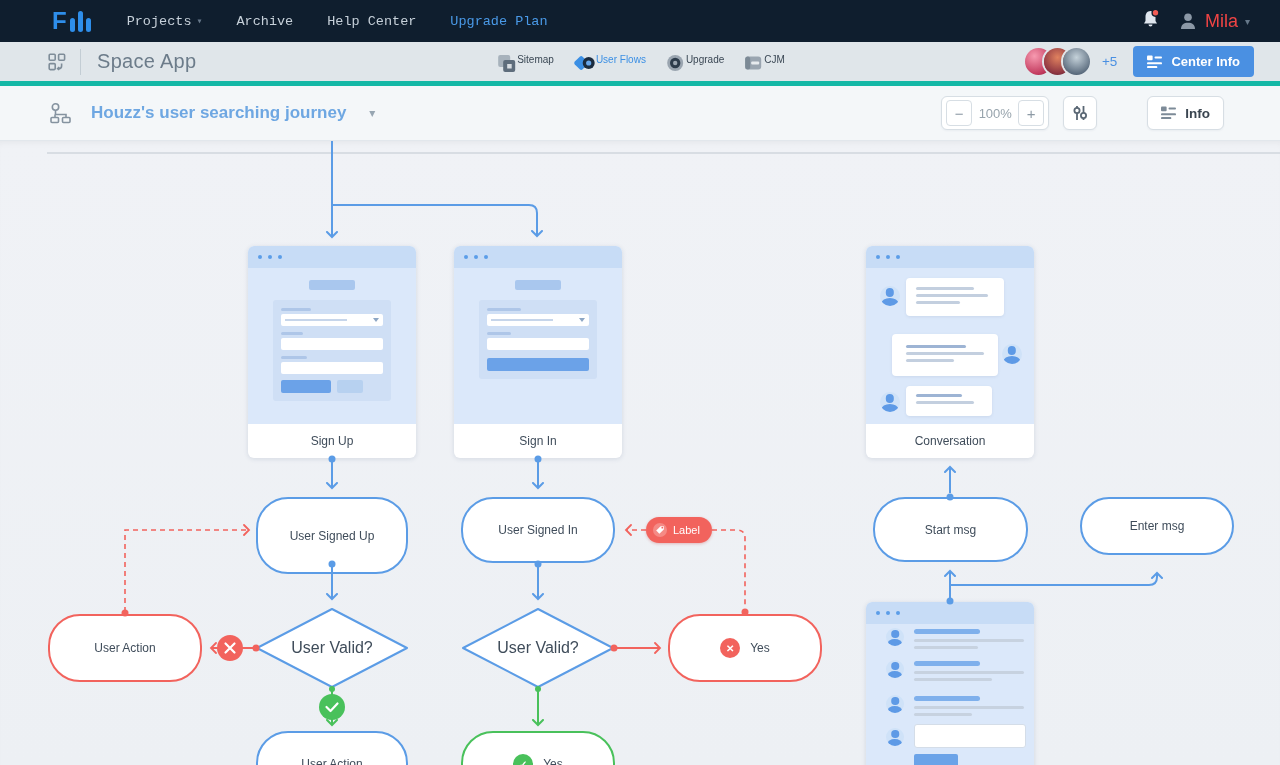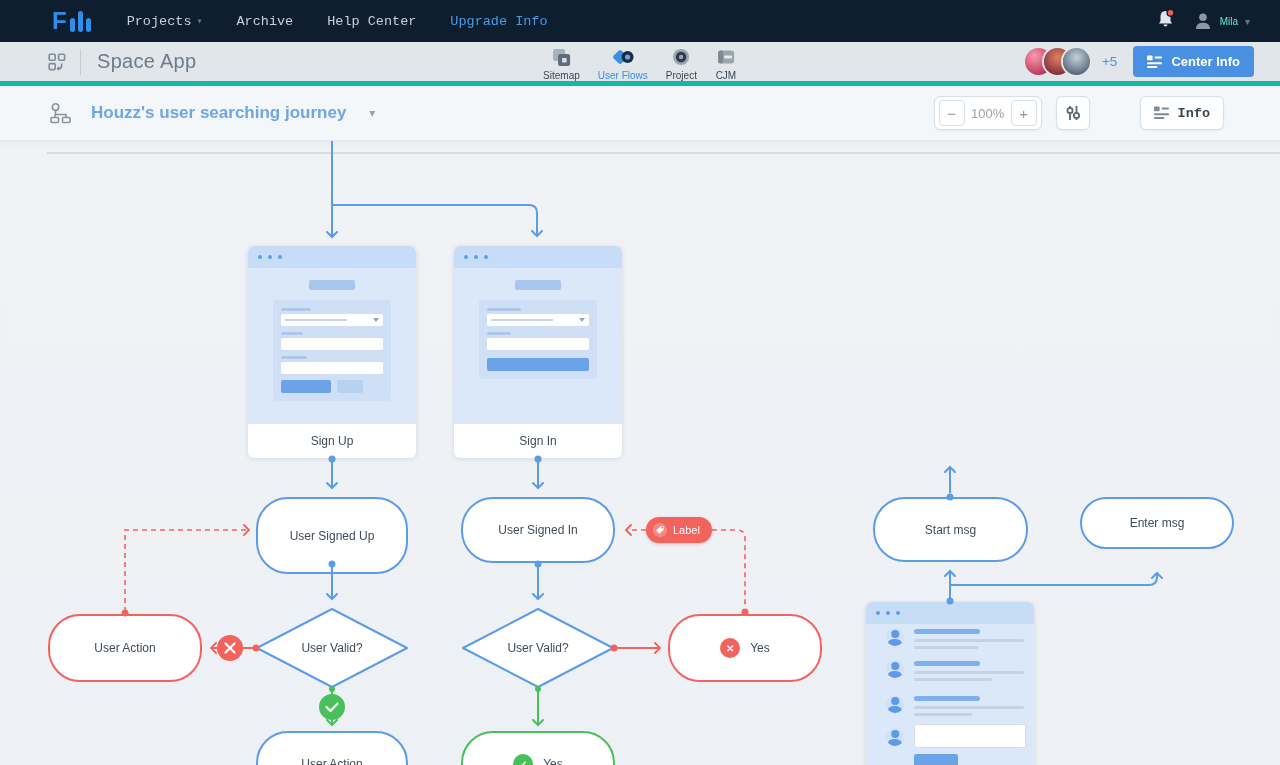--- a/index.html
+++ b/index.html
@@ -12,30 +12,30 @@
   .logo .f { color:#2e8eea; font-size:24px; font-weight:900; line-height:22px; }
   .logo i { display:inline-block; width:5px; border-radius:2.5px; background:#2e8eea; }
   .logo i.b1 { height:14px; } .logo i.b2 { height:21px; } .logo i.b3 { height:14px; }
   .nav-items { display:flex; align-items:center; gap:34px; }
   .nav-item { color:#c7d1da; font-size:13.5px; cursor:pointer; display:flex; align-items:center; gap:5px;font-family:Liberation Mono, monospace; }
   .nav-item .chev { color:#66788a; font-size:10px; }
   .nav-item.upgrade { color:#4a9ae8; }
   .nav-right { margin-left:auto; display:flex; align-items:center; gap:18px; }
   .bell { position:relative; cursor:pointer; }
   .user-chip { display:flex; align-items:center; gap:7px; cursor:pointer; }
-  .user-chip .name { color:#5eead4; font-size:10px; }
+  .user-chip .name { color:#ef4444; font-size:18px; }
   .user-chip .chev { color:#66788a; font-size:10px; }
 
   
   .appbar { position:relative; height:44px; background:#e0e6ea; border-bottom:5px solid #14b8a6; display:flex; align-items:center; padding:0 26px 0 48px; }
   .appbar .grid-ic { cursor:pointer; display:flex; }
   .appbar .divider { width:1px; height:26px; background:#c3cdd4; margin:0 16px 0 14px; }
   .appbar .title { font-size:20px; color:#6c7c8a; letter-spacing:.3px; }
   .tabs { position:absolute; left:50%; top:0; height:100%; transform:translateX(-50%); display:flex; align-items:center; gap:18px; }
-  .tab { display:flex; flex-direction:column; align-items:center; cursor:pointer; padding-top:3px; }
+  .tab { display:flex; flex-direction:row; align-items:flex-start; cursor:pointer; padding-top:3px; }
   .tab .lbl { font-size:10px; color:#3a4754; margin-top:2px; }
   .tab.active .lbl { color:#3b8fe4; }
   .appbar-right { margin-left:auto; display:flex; align-items:center; }
   .avatars { display:flex; }
   .avatar { width:27px; height:27px; border-radius:50%; box-shadow:0 0 0 2px #e0e6ea; }
   .avatar + .avatar { margin-left:-8px; }
   .av1 { background:radial-gradient(circle at 35% 30%, #f79ab0, #c23a5e 70%, #7e1f3c); }
   .av2 { background:radial-gradient(circle at 50% 35%, #e0825f, #8e3642 70%, #4e1f2c); }
   .av3 { background:radial-gradient(circle at 50% 35%, #c5d2da, #5a6b7d 75%, #31404f); }
   .more { color:#4a90e2; font-size:13.5px; margin:0 16px 0 12px; cursor:pointer; }
@@ -46,21 +46,21 @@
   .flow-ic { display:flex; margin-right:18px; cursor:pointer; }
   .flow-title { display:flex; align-items:center; gap:23px; cursor:pointer; }
   .flow-title .txt { color:#6ea7e2; font-size:17px; font-weight:700; }
   .flow-title .chev { color:#97a6b2; font-size:12px; }
   .toolbar-right { margin-left:auto; display:flex; align-items:center; }
   .zoom-group { display:flex; align-items:center; background:#fff; border:1px solid #d7dee4; border-radius:6px; height:34px; padding:0 4px; box-shadow:0 1px 2px rgba(40,60,90,.05); }
   .zoom-btn { width:26px; height:26px; border:1px solid #d7dee4; border-radius:4px; display:flex; align-items:center; justify-content:center; color:#8d9aa5; font-size:15px; cursor:pointer; background:#fff; }
   .zoom-val { width:46px; text-align:center; color:#98a4ad; font-size:13px; }
   .tool-btn { height:34px; background:#fff; border:1px solid #d7dee4; border-radius:6px; display:flex; align-items:center; justify-content:center; cursor:pointer; box-shadow:0 1px 2px rgba(40,60,90,.05); }
   .sliders-btn { width:34px; margin-left:14px; }
-  .info-btn { margin-left:50px; padding:0 13px; gap:9px;font-family:Liberation Mono, monospace; }
+  .info-btn { margin-left:50px; padding:0 13px; gap:9px; }
   .info-btn .lbl { font-size:13.5px; font-weight:700; color:#3a4550; }
 
   
   .canvas { position:relative; width:1280px; height:624px; background:linear-gradient(180deg,#f0f2f6,#edf0f4); overflow:hidden; box-shadow:inset 0 6px 8px -6px rgba(0,0,0,.07); }
   .gray-rule { position:absolute; left:47px; right:0; top:11px; height:2px; background:#d8dde3; }
 
   .flowcard { position:absolute; width:168px; background:#fff; border-radius:6px; box-shadow:0 1px 5px rgba(50,70,110,.14); }
   .flowcard .bar { height:22px; background:#c7dcf6; border-radius:6px 6px 0 0; display:flex; align-items:center; padding-left:10px; gap:6px; }
   .flowcard .bar i { width:4px; height:4px; border-radius:50%; background:#5b9de8; }
   .flowcard .screen { position:relative; height:156px; background:#dbe8fa; overflow:hidden; }
@@ -90,21 +90,21 @@
 
   .node { position:absolute; background:#fff; border:2px solid #5b9ce6; border-radius:32px; display:flex; align-items:center; justify-content:center; font-size:12px; color:#3f4c5a; cursor:pointer; }
   .node.red { border-color:#f2635d; }
   .node.green { border-color:#49c15b; }
   .node-badge { width:20px; height:20px; border-radius:50%; margin-right:10px; display:flex; align-items:center; justify-content:center; color:#fff; font-size:10px; font-weight:700; }
   .node-badge.red { background:#f2635d; }
   .node-badge.green { background:#49c15b; }
 
   .diamond { position:absolute; width:156px; height:84px; cursor:pointer; }
   .diamond svg { position:absolute; inset:0; }
-  .diamond .txt { position:absolute; inset:0; display:flex; align-items:center; justify-content:center; font-size:12px; color:#3f4c5a; }
+  .diamond .txt { position:absolute; inset:0; display:flex; align-items:center; justify-content:center; font-size:16px; color:#3f4c5a; }
 
   .label-pill { position:absolute; left:646px; top:376px; height:26px; padding:0 12px 0 7px; background:#f2635d; border-radius:13px; display:flex; align-items:center; gap:6px; z-index:4; cursor:pointer; box-shadow:0 1px 3px rgba(200,50,50,.3); }
   .label-pill .lbl { color:#fff; font-size:11px; }
 
   .connectors { position:absolute; inset:0; z-index:3; pointer-events:none; }
 </style>
 </head>
 <body>
 
 <div class="app">
@@ -121,21 +121,21 @@
           <span>Projects</span>
           <span class="chev">▾</span>
         </span>
       <span class="nav-item">
           <span>Archive</span>
         </span>
       <span class="nav-item">
           <span>Help Center</span>
         </span>
       <span class="nav-item upgrade">
-          <span>Upgrade Info</span>
+          <span>Upgrade Plan</span>
         </span>
     </div>
     <div class="nav-right">
       <span class="bell">
         <svg width="19" height="20" viewBox="0 0 19 20">
           <path d="M9.5 2 C6 2 4.5 4.8 4.5 8 V12 L3 14.5 H16 L14.5 12 V8 C14.5 4.8 13 2 9.5 2 Z" fill="#dfe6ee"></path>
           <path d="M7.5 15.5 a2 2 0 0 0 4 0 Z" fill="#dfe6ee"></path>
           <circle cx="14.5" cy="3.8" r="3.4" fill="#f25c55" stroke="#0f1e2e" stroke-width="1.4"></circle>
         </svg>
       </span>
@@ -180,21 +180,21 @@
           <circle cx="16.5" cy="11" r="2.6" fill="#67a6ea"></circle>
         </svg>
         <span class="lbl">User Flows</span>
       </div>
       <div class="tab">
         <svg width="22" height="22" viewBox="0 0 22 22">
           <circle cx="11" cy="11" r="8" fill="#9aa5b0"></circle>
           <circle cx="11" cy="11" r="5.2" fill="#2c3b4a"></circle>
           <circle cx="11" cy="11" r="2.2" fill="#9aa5b0"></circle>
         </svg>
-        <span class="lbl">Project</span>
+        <span class="lbl">Upgrade</span>
       </div>
       <div class="tab">
         <svg width="22" height="22" viewBox="0 0 22 22">
           <rect x="3" y="4.5" width="16" height="13" rx="3" fill="#9aa5b0"></rect>
           <rect x="3" y="4.5" width="5" height="13" rx="2.5" fill="#7c8a96"></rect>
           <rect x="9" y="9.5" width="8" height="3" rx="1" fill="#e7ebee"></rect>
         </svg>
         <span class="lbl">CJM</span>
       </div>
     </div>
@@ -302,20 +302,47 @@
               <span class="dd"></span>
             </div>
           <div class="mock-lbl" style="width:24px;"></div>
           <div class="mock-field"></div>
           <div class="mock-btn" style="width:100%; margin-top:8px;"></div>
         </div>
       </div>
       <div class="caption">Sign In</div>
     </div>
 
+    <div class="flowcard" style="left:866px; top:105px;">
+      <div class="bar">
+          <i></i>
+          <i></i>
+          <i></i>
+        </div>
+      <div class="screen">
+        <span class="pavatar" style="left:14px; top:18px; width:20px; height:20px;"></span>
+        <div class="bubble" style="left:40px; top:10px; width:98px; height:38px;">
+          <i style="left:10px; top:9px;  width:58px;"></i>
+          <i style="left:10px; top:16px; width:72px;"></i>
+          <i style="left:10px; top:23px; width:44px;"></i>
+        </div>
+        <div class="bubble" style="left:26px; top:66px; width:106px; height:42px;">
+          <i class="d" style="left:14px; top:11px; width:60px;"></i>
+          <i style="left:14px; top:18px; width:78px;"></i>
+          <i style="left:14px; top:25px; width:48px;"></i>
+        </div>
+        <span class="pavatar" style="left:136px; top:76px; width:20px; height:20px;"></span>
+        <span class="pavatar" style="left:14px; top:124px; width:20px; height:20px;"></span>
+        <div class="bubble" style="left:40px; top:118px; width:86px; height:30px;">
+          <i class="d" style="left:10px; top:8px;  width:46px;"></i>
+          <i style="left:10px; top:15px; width:58px;"></i>
+        </div>
+      </div>
+      <div class="caption">Conversation</div>
+    </div>
 
     <div class="flowcard" style="left:866px; top:461px; height:180px;">
       <div class="bar">
           <i></i>
           <i></i>
           <i></i>
         </div>
       <div class="screen" style="height:158px;">
         <span class="pavatar" style="left:20px; top:4px;  width:18px; height:18px;"></span>
         <span class="chatline t" style="left:48px; top:5px;  width:66px;"></span>
@@ -337,21 +364,21 @@
 
     <div class="node" style="left:256px; top:356px; width:152px; height:77px;">
         <span>User Signed Up</span>
       </div>
     <div class="node" style="left:873px; top:356px; width:155px; height:65px;">
         <span>Start msg</span>
       </div>
     <div class="node" style="left:461px; top:356px; width:154px; height:66px;">
         <span>User Signed In</span>
       </div>
-    <div class="node" style="left:1080px; top:356px; width:154px; height:52px;">
+    <div class="node" style="left:1080px; top:356px; width:154px; height:58px;">
         <span>Enter msg</span>
       </div>
     <div class="node red" style="left:48px; top:473px; width:154px; height:68px;">
         <span>User Action</span>
       </div>
     <div class="node red" style="left:668px; top:473px; width:154px; height:68px;">
       <span class="node-badge red">✕</span>
       <span>Yes</span>
     </div>
     <div class="node" style="left:256px; top:590px; width:152px; height:66px;">

